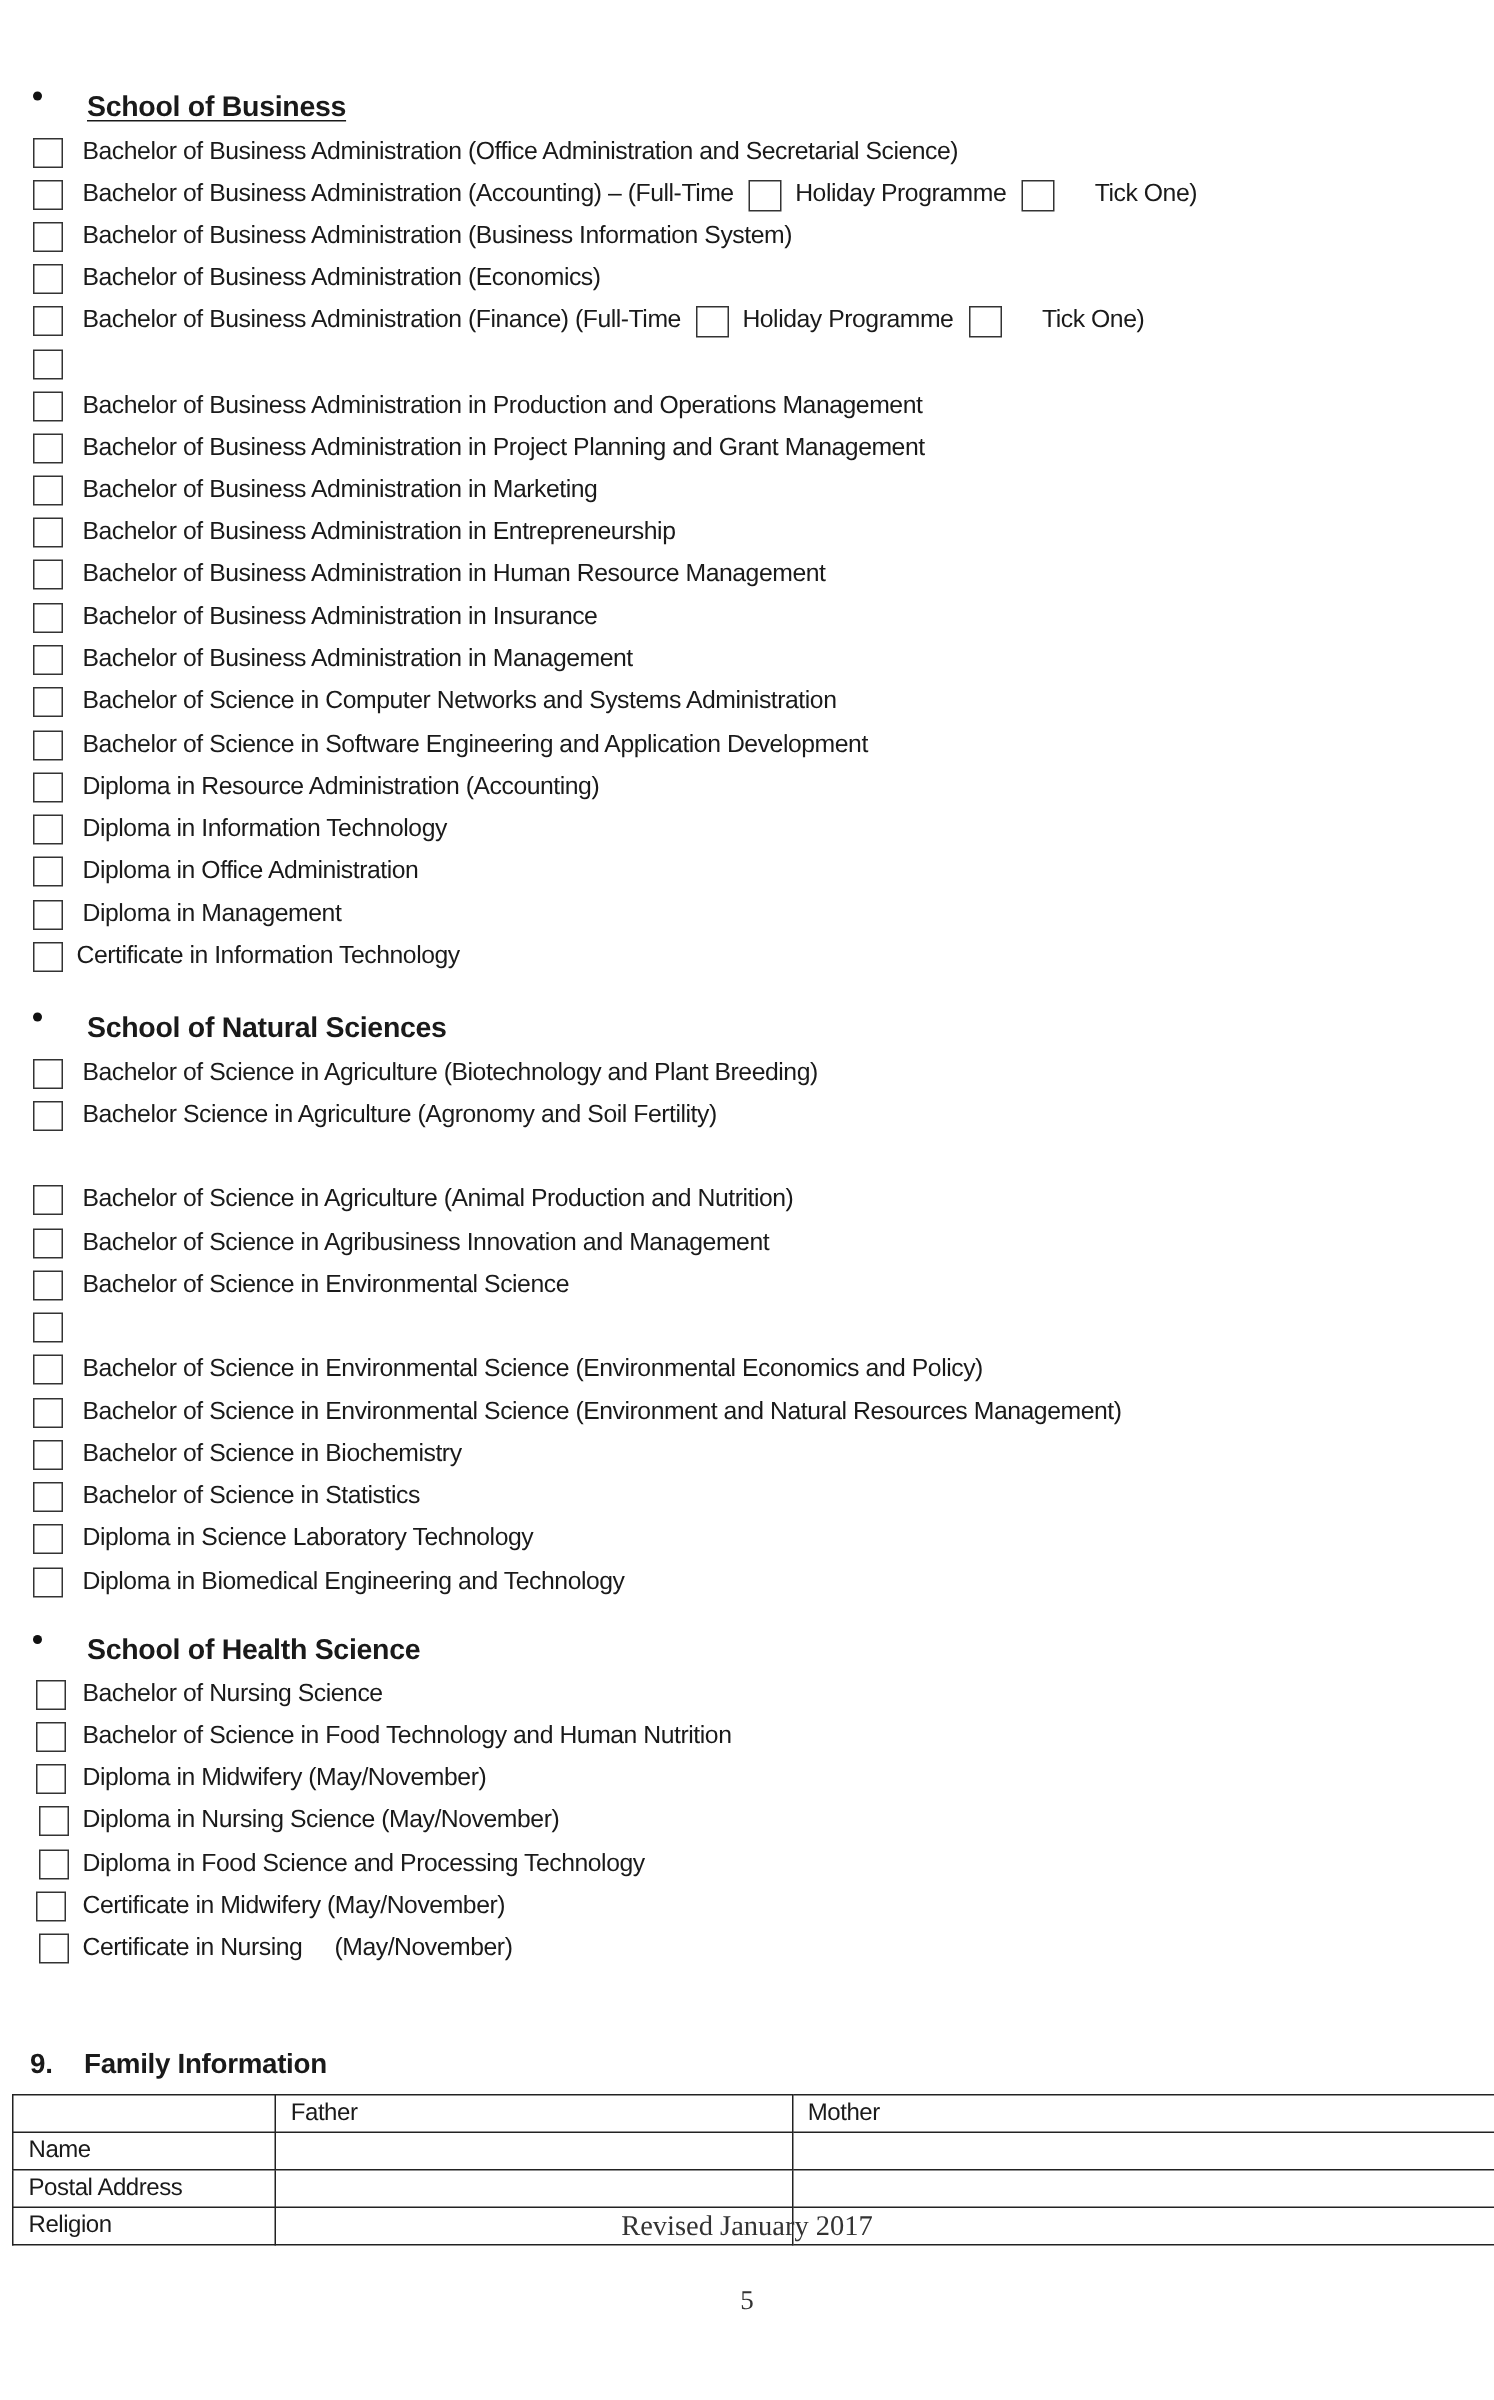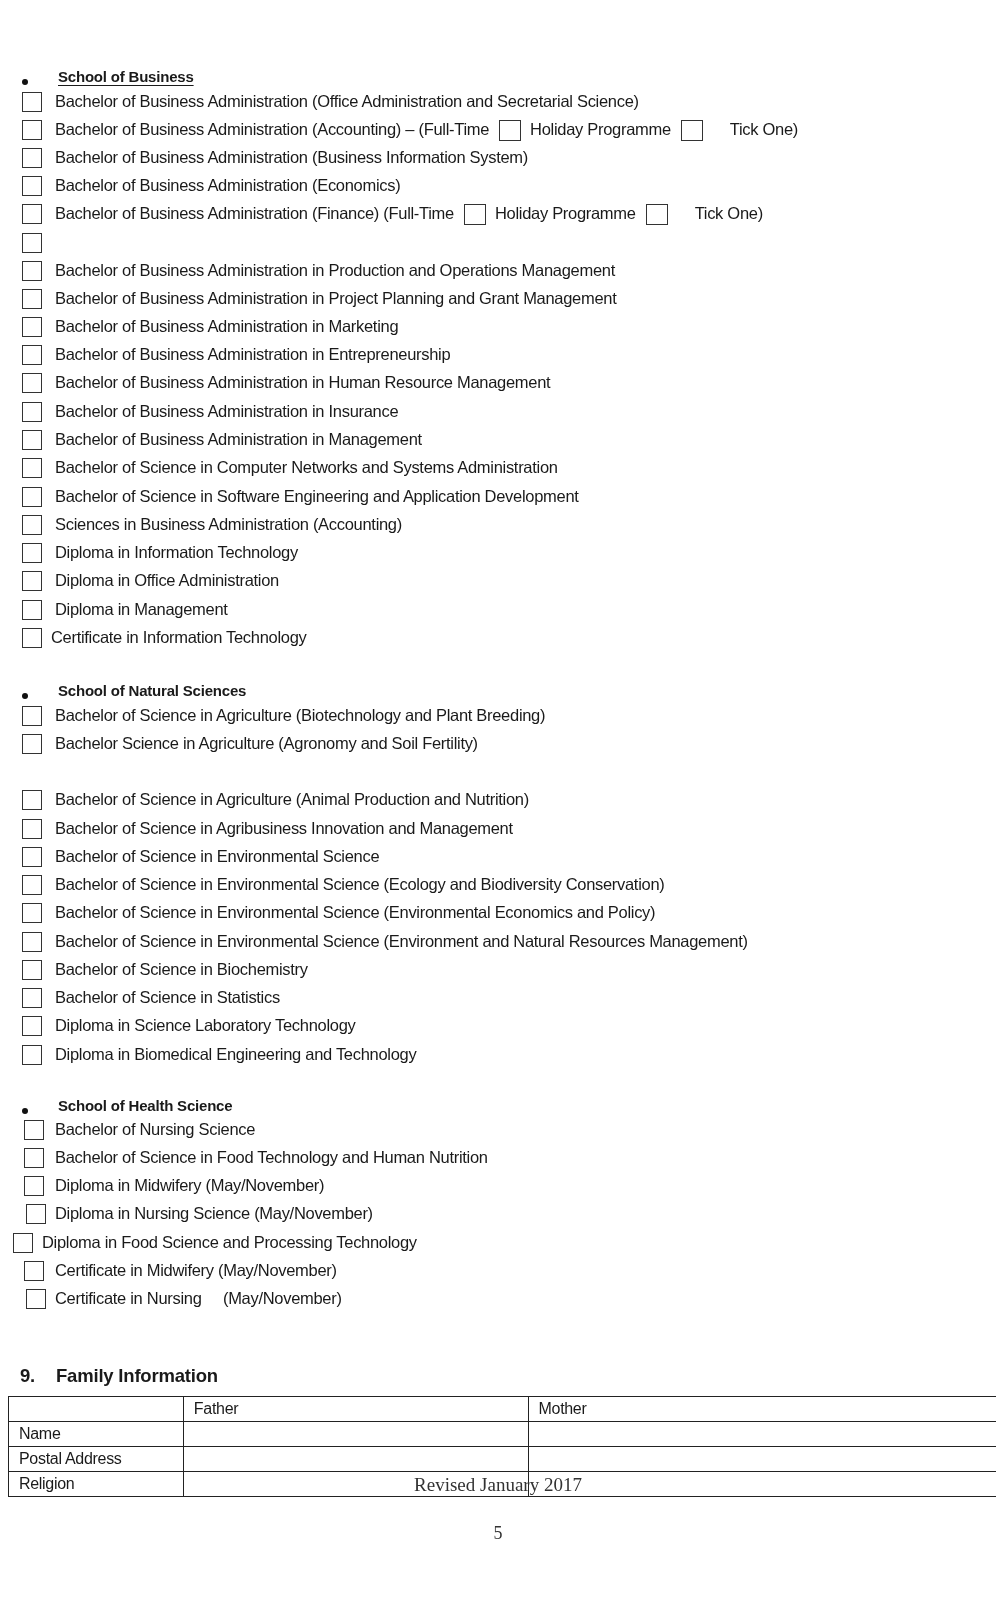--- a/index.html
+++ b/index.html
@@ -2,22 +2,22 @@
 <html><head>
 <meta charset="utf-8">
 <style>
   html, body { margin: 0; padding: 0; background: #ffffff; }
   body {
     width: 996px; height: 1600px; position: relative; overflow: hidden;
     font-family: "Liberation Sans", sans-serif; color: #1a1a1a;
   }
   .page { position: absolute; left: 0; top: 0; width: 996px; height: 1600px; }
   .heading {
-    position: absolute; left: 20px; height: 24px; display: flex; align-items: flex-end;
-    font-size: 15px; font-weight: bold; letter-spacing: -0.2px;
+    position: absolute; left: 20px; height: 24px; display: flex; align-items: flex-start;
+    font-size: 19px; font-weight: bold; letter-spacing: -0.2px;
   }
   .heading .bullet {
     width: 6px; height: 6px; border-radius: 50%; background: #111;
     margin-right: 30px; margin-left: 2px;
   }
   .heading.underline .htext { text-decoration: underline; text-underline-offset: 3px; }
   .row {
     position: absolute; left: 22px; height: 24px; display: flex; 
     font-size: 16.5px; letter-spacing: -0.3px; white-space: nowrap;
   }
@@ -117,21 +117,21 @@
   <div class="row" style="top:458px">
     <span class="cb"></span>
     <span class="label">Bachelor of Science in Computer Networks and Systems Administration</span>
   </div>
   <div class="row" style="top:487px">
     <span class="cb"></span>
     <span class="label">Bachelor of Science in Software Engineering and Application Development</span>
   </div>
   <div class="row" style="top:515px">
     <span class="cb"></span>
-    <span class="label">Sciences in Business Administration (Accounting)</span>
+    <span class="label">Diploma in Resource Administration (Accounting)</span>
   </div>
   <div class="row" style="top:543px">
     <span class="cb"></span>
     <span class="label">Diploma in Information Technology</span>
   </div>
   <div class="row" style="top:571px">
     <span class="cb"></span>
     <span class="label">Diploma in Office Administration</span>
   </div>
   <div class="row" style="top:600px">
@@ -163,21 +163,20 @@
   <div class="row" style="top:819px">
     <span class="cb"></span>
     <span class="label">Bachelor of Science in Agribusiness Innovation and Management</span>
   </div>
   <div class="row" style="top:847px">
     <span class="cb"></span>
     <span class="label">Bachelor of Science in Environmental Science</span>
   </div>
   <div class="row" style="top:875px">
     <span class="cb"></span>
-    <span class="label">Bachelor of Science in Environmental Science (Ecology and Biodiversity Conservation)</span>
   </div>
   <div class="row" style="top:903px">
     <span class="cb"></span>
     <span class="label">Bachelor of Science in Environmental Science (Environmental Economics and Policy)</span>
   </div>
   <div class="row" style="top:932px">
     <span class="cb"></span>
     <span class="label">Bachelor of Science in Environmental Science (Environment and Natural Resources Management)</span>
   </div>
   <div class="row" style="top:960px">
@@ -211,21 +210,21 @@
     <span class="label" style="margin-left:11px">Bachelor of Science in Food Technology and Human Nutrition</span>
   </div>
   <div class="row" style="top:1176px; left:24px">
     <span class="cb"></span>
     <span class="label" style="margin-left:11px">Diploma in Midwifery (May/November)</span>
   </div>
   <div class="row" style="top:1204px; left:26px">
     <span class="cb"></span>
     <span class="label" style="margin-left:9px">Diploma in Nursing Science (May/November)</span>
   </div>
-  <div class="row" style="top:1233px; left:13px">
+  <div class="row" style="top:1233px; left:26px">
     <span class="cb"></span>
     <span class="label" style="margin-left:9px">Diploma in Food Science and Processing Technology</span>
   </div>
   <div class="row" style="top:1261px; left:24px">
     <span class="cb"></span>
     <span class="label" style="margin-left:11px">Certificate in Midwifery (May/November)</span>
   </div>
   <div class="row" style="top:1289px; left:26px">
     <span class="cb"></span>
     <span class="label" style="margin-left:9px; white-space:pre">Certificate in Nursing     (May/November)</span>

